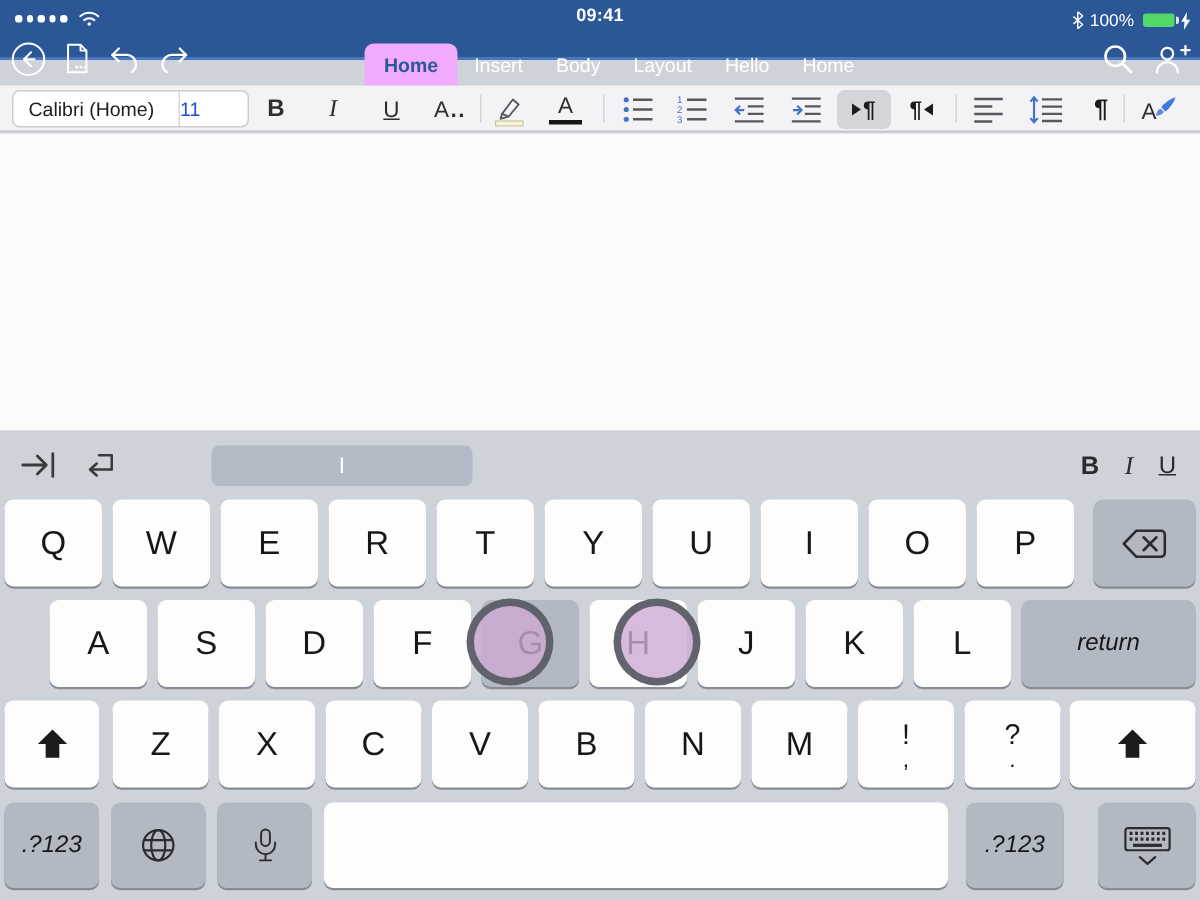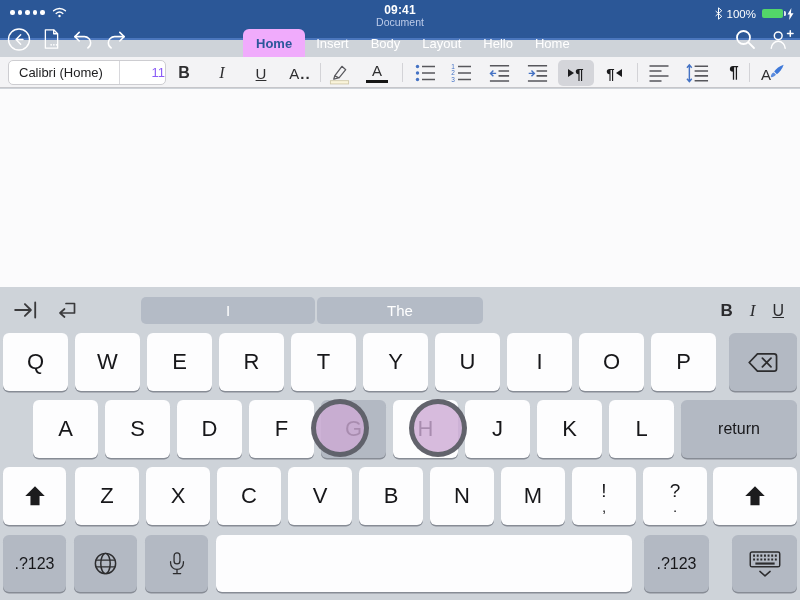--- a/index.html
+++ b/index.html
@@ -32,21 +32,21 @@
   .nav-right{position:absolute;right:6px;top:26px;height:26px;display:flex;gap:10px;align-items:center;}
 
   
   .toolbar{position:absolute;top:57px;left:0;width:800px;height:31px;background:#f3f3f5;
         border-bottom:1px solid #c6c6ca;box-sizing:border-box;}
   .fontbox{position:absolute;left:8px;top:3px;width:158px;height:25px;background:#fff;
         border:1px solid #cdcdd1;border-radius:5px;display:flex;align-items:center;
         box-sizing:border-box;overflow:hidden;}
   .fontname{flex:1;padding-left:10px;font-size:13px;color:#202022;white-space:nowrap;}
   .fontdiv{width:1px;height:100%;background:#d8d8dc;}
-  .fontsize{width:45px;text-align:right;font-size:13px;color:#8b5cf6;}
+  .fontsize{width:45px;text-align:left;font-size:13px;color:#1d4ed8;}
   .tbtn{position:absolute;top:3px;height:26px;min-width:30px;display:flex;align-items:center;
         justify-content:center;color:#2e2e30;}
   .tsep{position:absolute;top:6px;width:1px;height:19px;background:#d3d3d7;}
   .glyph-b{font-weight:bold;font-size:16px;}
   .glyph-i{font-family:"Liberation Serif",serif;font-style:italic;font-size:16px;}
   .glyph-u{font-size:15px;text-decoration:underline;}
   .glyph-a{font-size:15px;}
   .glyph-dots{font-size:15px;font-weight:bold;letter-spacing:1px;margin-left:1px;}
   .stack{display:flex;flex-direction:column;align-items:center;line-height:1;}
   .colorbar{width:22px;height:3.5px;background:#161616;margin-top:1.5px;}
@@ -78,21 +78,21 @@
   .pill-1{left:141px;width:174px;} .pill-2{left:317px;width:166px;} .pill-3{left:485px;width:173px;}
   .pred-right{position:absolute;right:16px;top:10px;height:27px;display:flex;gap:17px;
         align-items:center;color:#2b2b2e;}
   .fmt-b{font-weight:bold;font-size:17px;}
   .fmt-i{font-family:"Liberation Serif",serif;font-style:italic;font-size:17px;}
   .fmt-u{font-size:16px;text-decoration:underline;}
 
   .key{position:absolute;background:#fdfdfe;border-radius:6px;box-shadow:0 1.5px 0 #878c95;
         display:flex;flex-direction:column;align-items:center;justify-content:center;
         font-size:22px;color:#17171a;box-sizing:border-box;}
-  .key.func{background:#b3b9c3;}
+  .key.func{background:#b3b9c3;font-style:italic;}
   .key.pressed{background:#b3b9c3;}
   .key.small{font-size:16px;}
   .key .ksub{font-size:15px;line-height:13px;margin-top:1px;}
   .key.dual .klabel{font-size:19px;line-height:17px;margin-top:2px;}
 
   .touch{position:absolute;width:58px;height:58px;border-radius:50%;box-sizing:border-box;
         border:5px solid rgba(82,86,92,.88);background:rgba(205,170,212,.8);z-index:5;}
   .touch-g{left:311px;top:112px;} .touch-h{left:409px;top:112px;}
 </style>
 </head>
@@ -110,21 +110,20 @@
   </div>
   <div class="wifi">
     <svg viewBox="0 0 16 12" width="15" height="11" fill="none" stroke="#fff" stroke-width="1.5" stroke-linecap="round">
       <path d="M1.5 4.2 a9.5 9.5 0 0 1 13 0"></path>
         <path d="M4.3 7 a5.6 5.6 0 0 1 7.4 0"></path>
       <circle cx="8" cy="9.8" r="1.3" fill="#fff" stroke="none"></circle>
     </svg>
   </div>
 
   <div class="time">09:41</div>
-  <div class="doc-title">Document</div>
 
   <div class="status-right">
     <span>
       <svg viewBox="0 0 11 16" width="9" height="13" fill="none" stroke="#fff" stroke-width="1.2" stroke-linejoin="round">
         <path d="M5.5 1 L9.5 4.5 L2 11 M5.5 15 L9.5 11.5 L2 5 M5.5 1 V15"></path>
       </svg>
     </span>
     <span>100%</span>
     <span class="battery"></span>
     <span>
@@ -329,21 +328,20 @@
       </svg>
     </span>
     <span>
       <svg viewBox="0 0 24 20" width="24" height="22" fill="none" stroke="#3a3a3c" stroke-width="1.7" stroke-linecap="round" stroke-linejoin="round">
         <path d="M11 3.5 h8.5 V13 H6 M9.5 9 L5 13 l4.5 4"></path>
       </svg>
     </span>
   </div>
 
   <div class="pill pill-1">I</div>
-  <div class="pill pill-2">The</div>
 
   <div class="pred-right">
     <span class="fmt-b">B</span>
     <span class="fmt-i">I</span>
     <span class="fmt-u">U</span>
   </div>
 
   <div>
       <div class="key" style="left: 3px; top: 46px; width: 65px; height: 58px;">
         <span class="klabel">Q</span>

